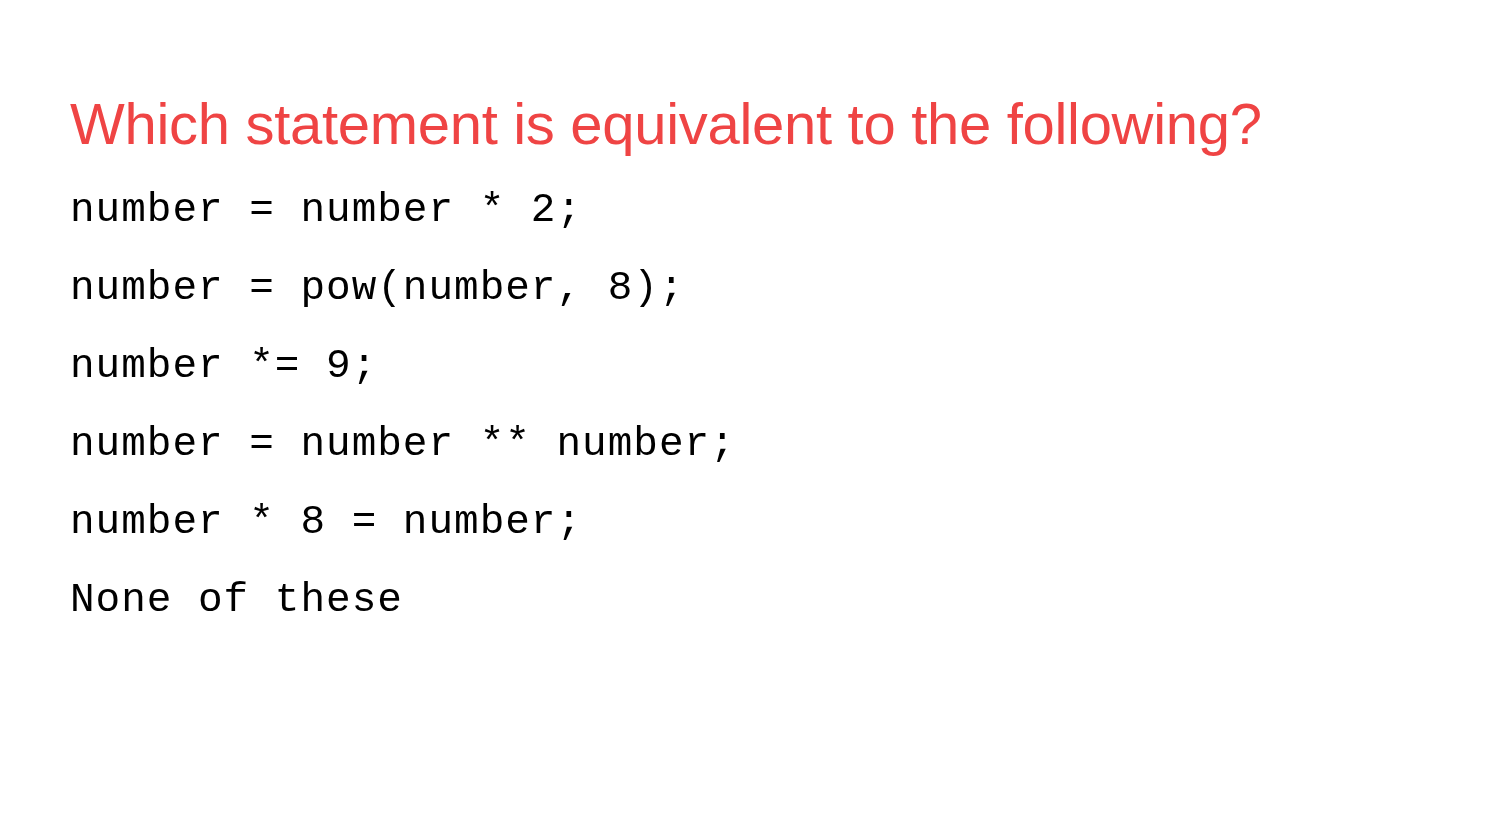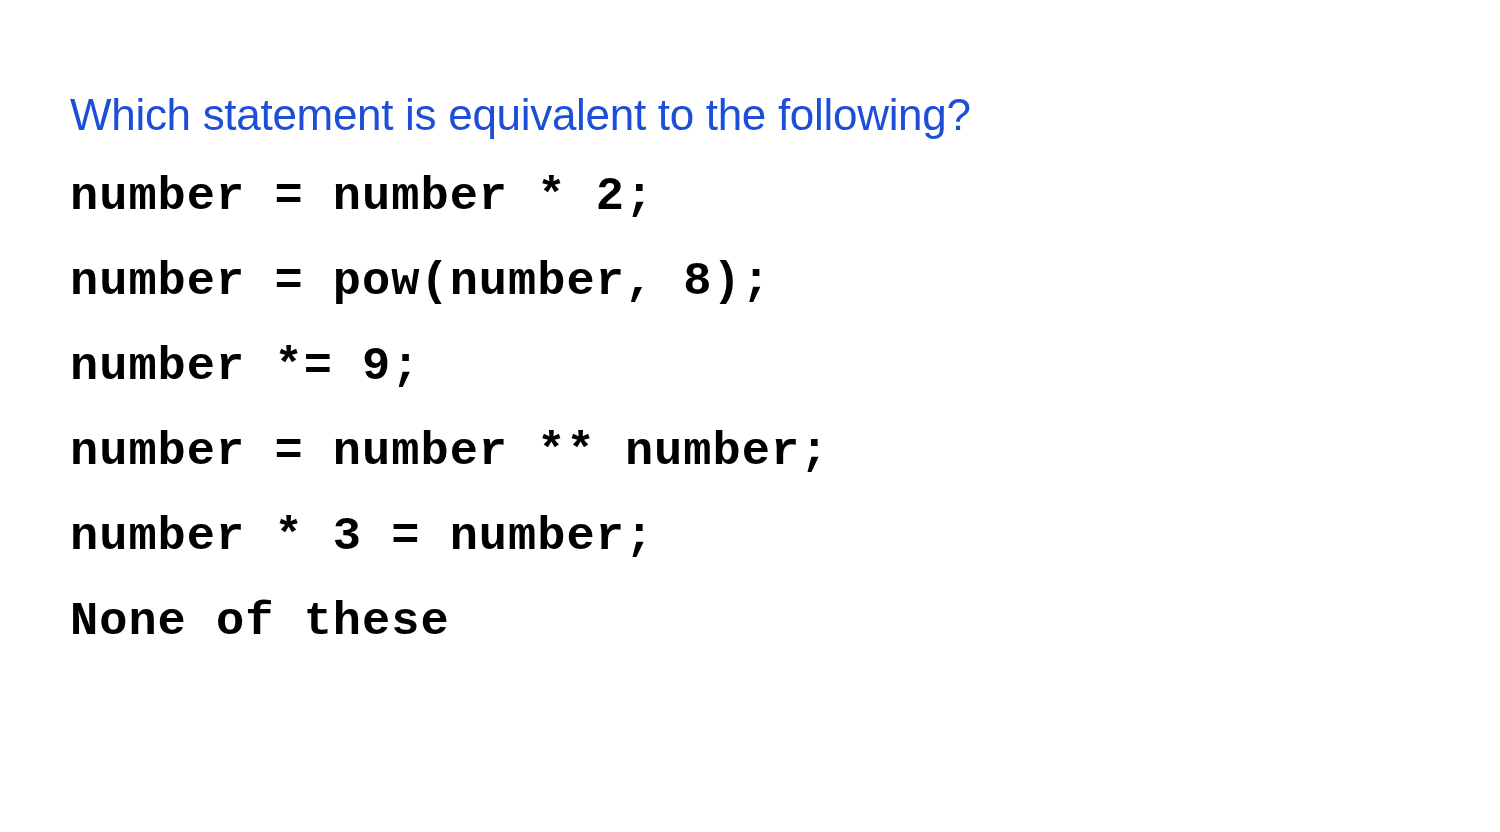--- a/index.html
+++ b/index.html
@@ -8,37 +8,37 @@
       box-sizing: border-box;
     }
     body {
       width: 1500px;
       height: 832px;
       background: #ffffff;
       font-family: Arial, Helvetica, sans-serif;
       padding: 90px 70px;
     }
     .question {
-      font-size: 44px;
+      font-size: 58px;
       font-weight: 400;
-      color: #1d4ed8;
+      color: #ef4444;
       margin-bottom: 30px;
       letter-spacing: -0.3px;
     }
     .code-line {
       font-family: 'Courier New', Courier, monospace;
-      font-size: 47px;
-      font-weight: 700;
+      font-size: 41px;
+      font-weight: 400;
       color: #000000;
       margin-bottom: 32px;
       letter-spacing: 1px;
     }
   </style>
 </head>
 <body>
 
 <div class="question">Which statement is equivalent to the following?</div>
 <div class="code-line">number = number * 2;</div>
 <div class="code-line">number = pow(number, 8);</div>
 <div class="code-line">number *= 9;</div>
 <div class="code-line">number = number ** number;</div>
-<div class="code-line">number * 3 = number;</div>
+<div class="code-line">number * 8 = number;</div>
 <div class="code-line">None of these</div>
 
 </body></html>

